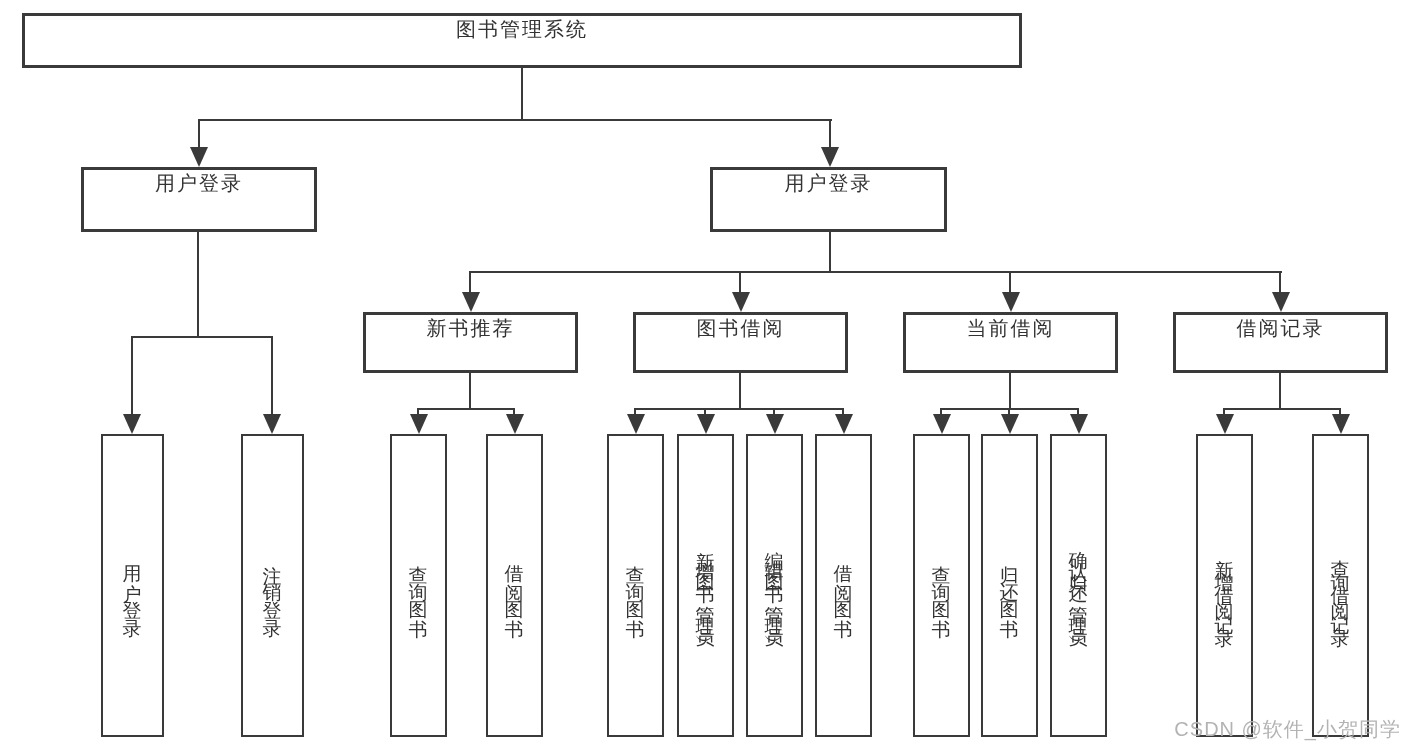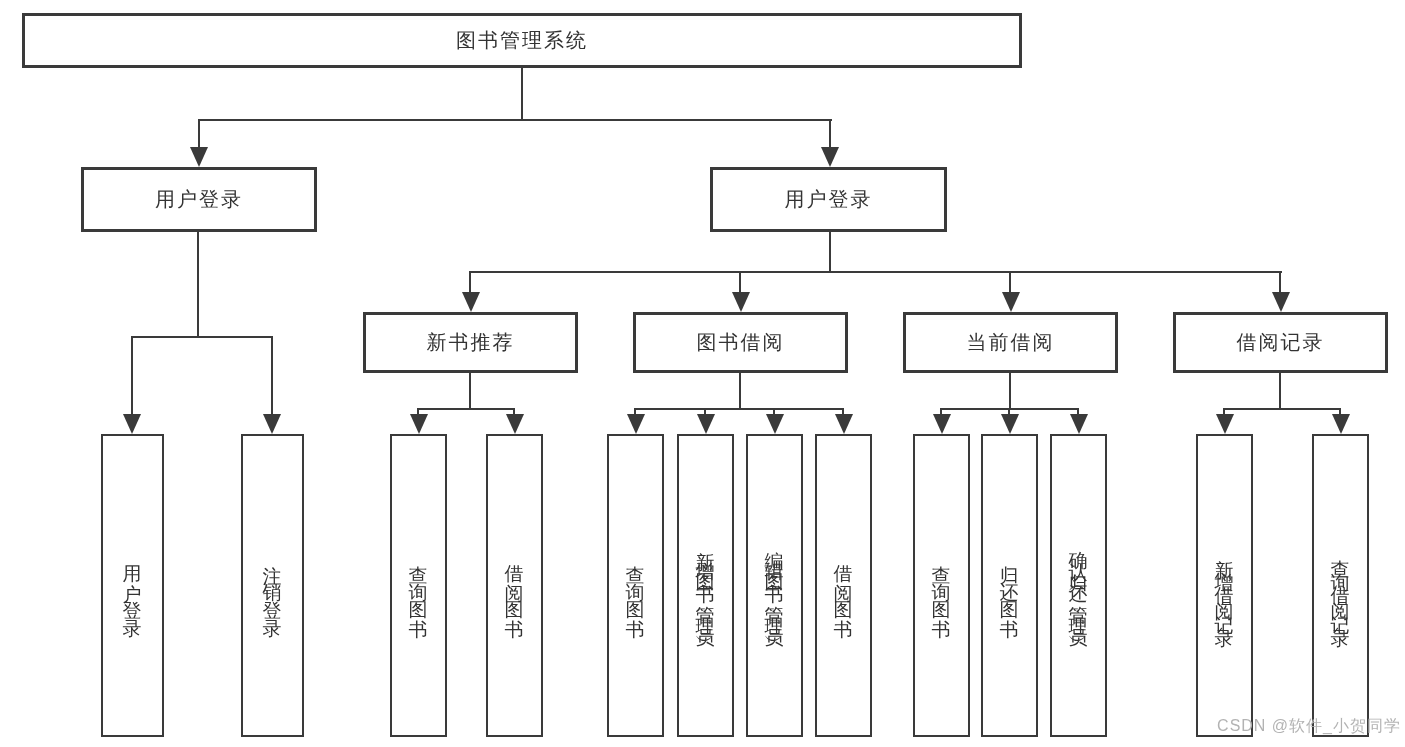--- a/index.html
+++ b/index.html
@@ -9,21 +9,21 @@
     --bg:#ffffff;
   }
   html,body{margin:0;padding:0;background:var(--bg);}
   .stage{
     position:relative;width:1405px;height:747px;background:var(--bg);
     font-family:"Liberation Sans","DejaVu Sans",sans-serif;color:var(--text);
     overflow:hidden;
   }
   .node{
     position:absolute;background:#fff;border:3px solid var(--line);
-    display:flex;align-items:center;justify-content:center;
+    display:flex;justify-content:center;
     font-size:20px;letter-spacing:2px;box-sizing:border-box;color:var(--text);
   }
   .leaf{
     position:absolute;top:434px;height:303px;width:57px;
     background:#fff;border:2px solid var(--line);box-sizing:border-box;
     display:flex;align-items:center;justify-content:center;
   }
   .vtext{
     writing-mode:vertical-rl;text-orientation:mixed;
     font-size:19px;color:var(--text);line-height:1;white-space:nowrap;
@@ -31,21 +31,21 @@
   .sp4{letter-spacing:18px;}
   .sp6{letter-spacing:14px;}
   .sp9{letter-spacing:11px;}
   .line{position:absolute;background:var(--line);}
   .arrow{
     position:absolute;width:0;height:0;
     border-left:9px solid transparent;border-right:9px solid transparent;
     border-top:20px solid var(--line);
   }
   .watermark{
-    position:absolute;right:4px;top:716px;font-size:16px;
+    position:absolute;right:4px;top:716px;font-size:20px;
     color:var(--wm);letter-spacing:1px;
   }
 </style>
 </head>
 <body>
 
 <div class="stage">
 
   <div class="node" style="left:22px;top:13px;width:1000px;height:55px">
     <span>图书管理系统</span>

